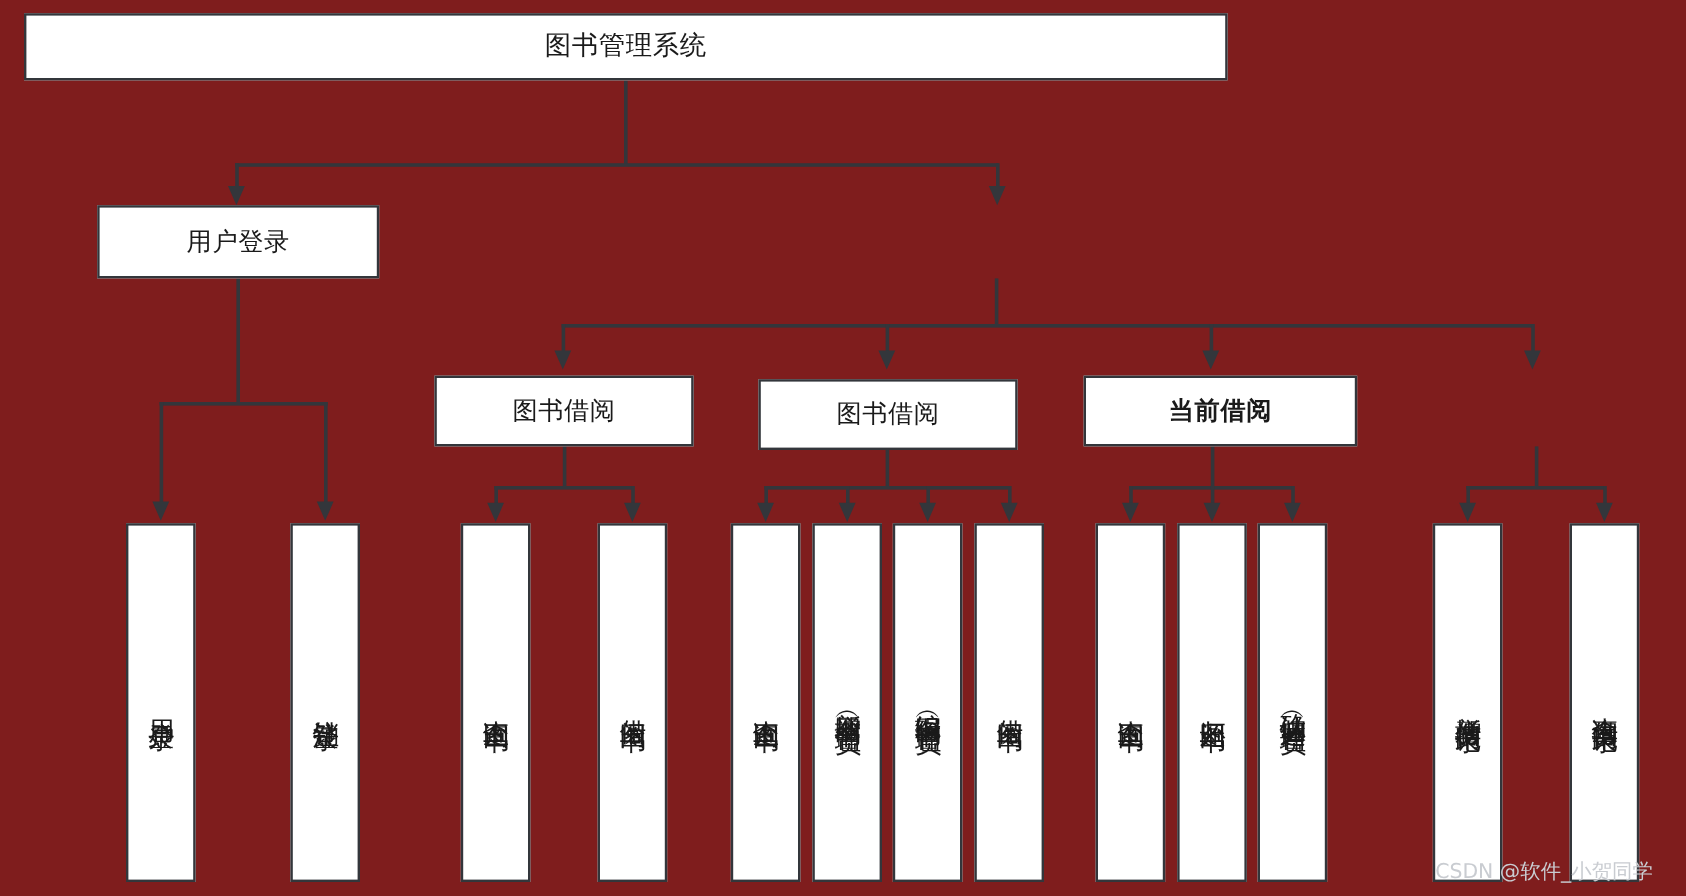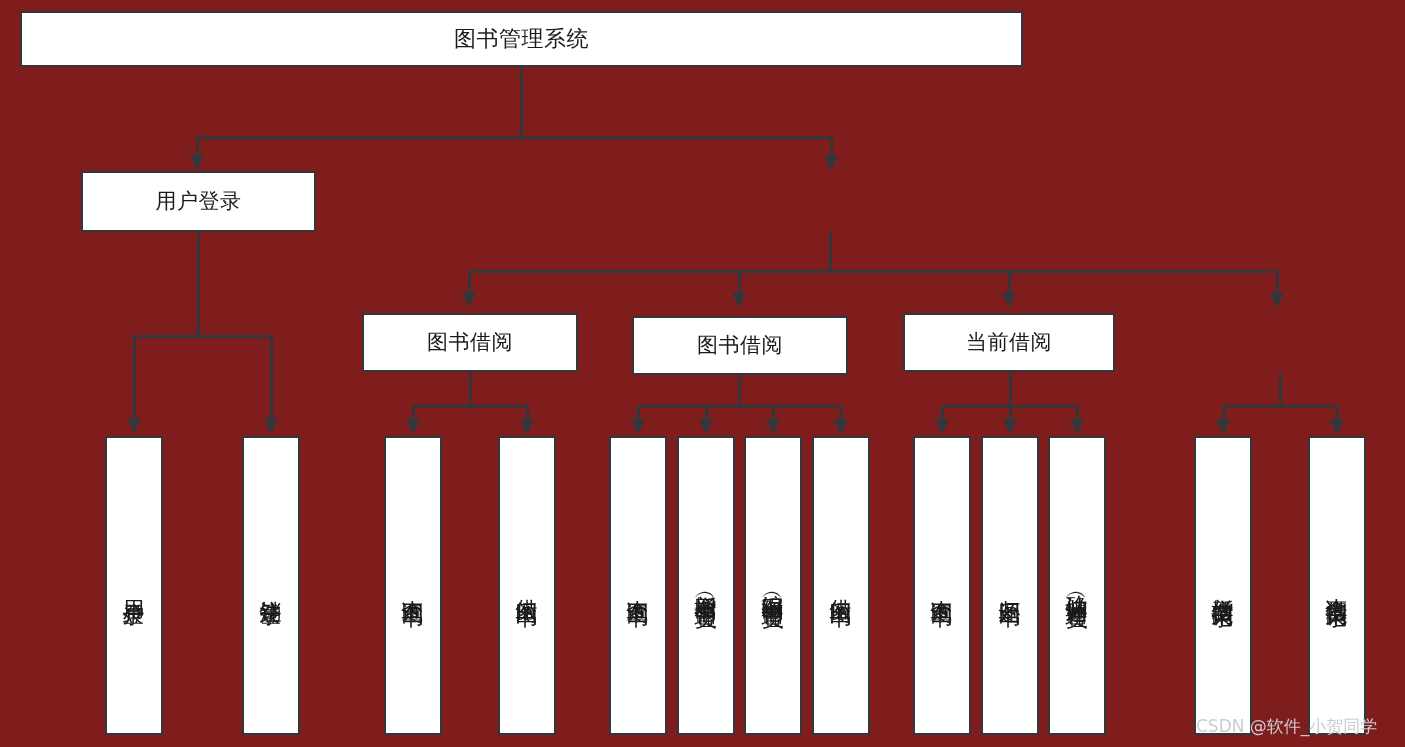--- a/index.html
+++ b/index.html
@@ -156,21 +156,21 @@
   <div class="node horiz" style="left:81px; top:171px; width:235px; height:61px;">
     <span class="lbl">用户登录</span>
   </div>
 
   <div class="node horiz" style="left:362px; top:313px; width:216px; height:59px;">
     <span class="lbl">图书借阅</span>
   </div>
   <div class="node horiz" style="left:632px; top:316px; width:216px; height:59px;">
     <span class="lbl">图书借阅</span>
   </div>
-  <div class="node horiz" style="left:903px; top:313px; width:212px; height:59px;">
+  <div class="node horiz" style="left:903px; top:313px; width:228px; height:59px;font-weight:bold;">
     <span class="lbl">当前借阅</span>
   </div>
 
   <div class="node vert" style="left:105px; top:436px; width:58px; height:299px;">
     <span class="lbl">用户登录</span>
   </div>
   <div class="node vert" style="left:242px; top:436px; width:58px; height:299px;">
     <span class="lbl">注销登录</span>
   </div>
 

